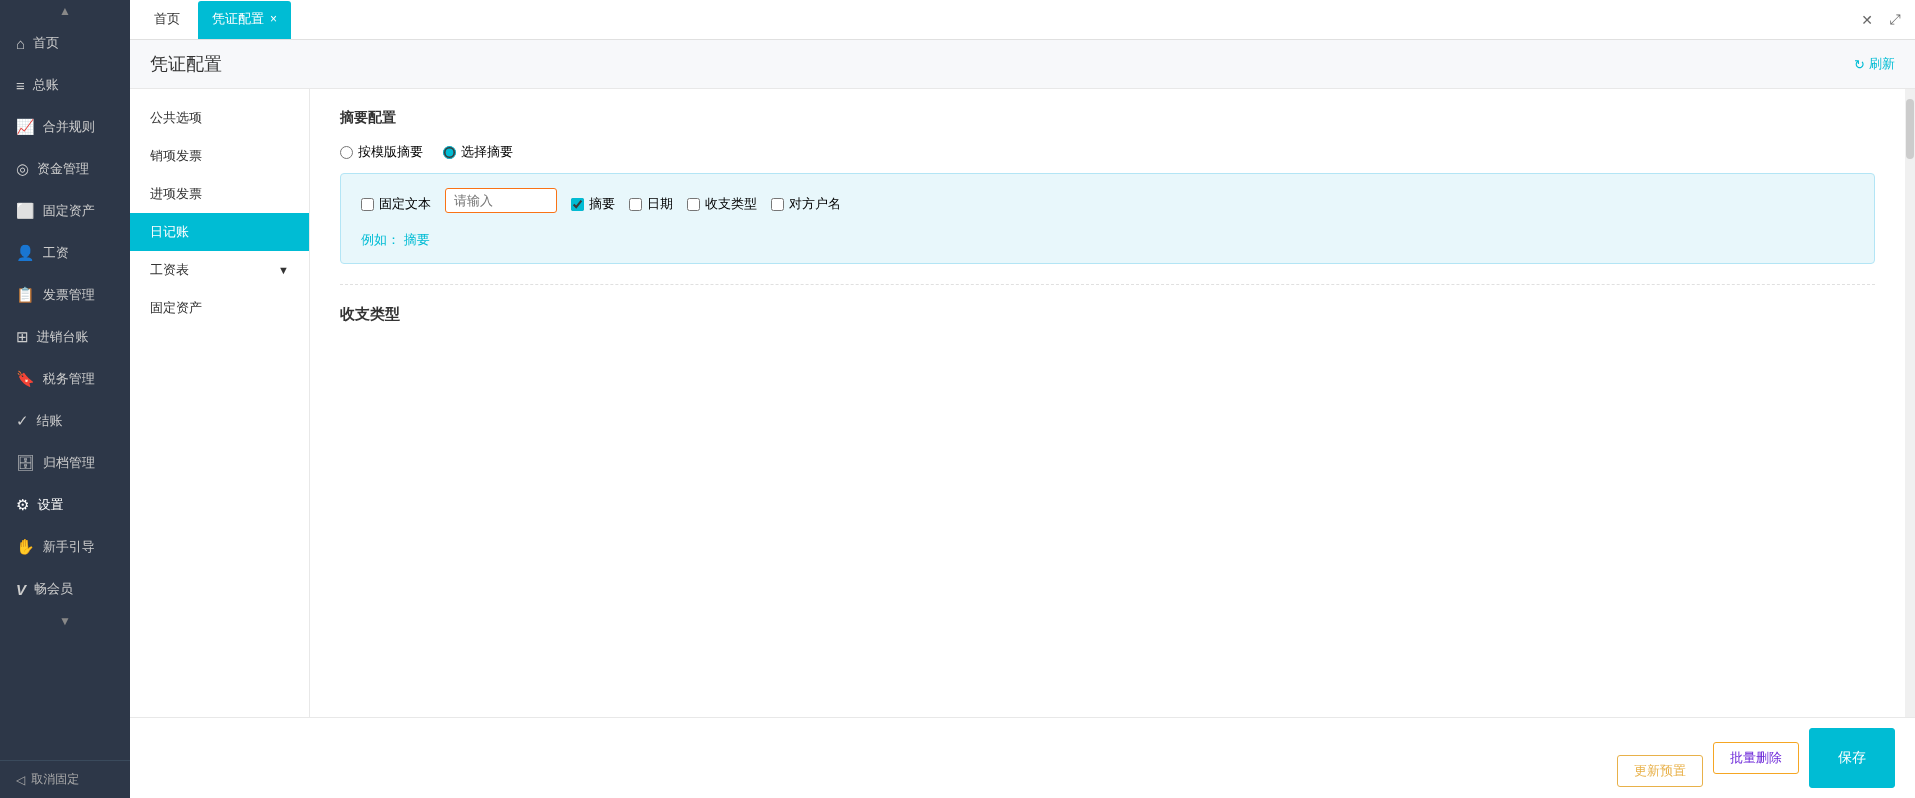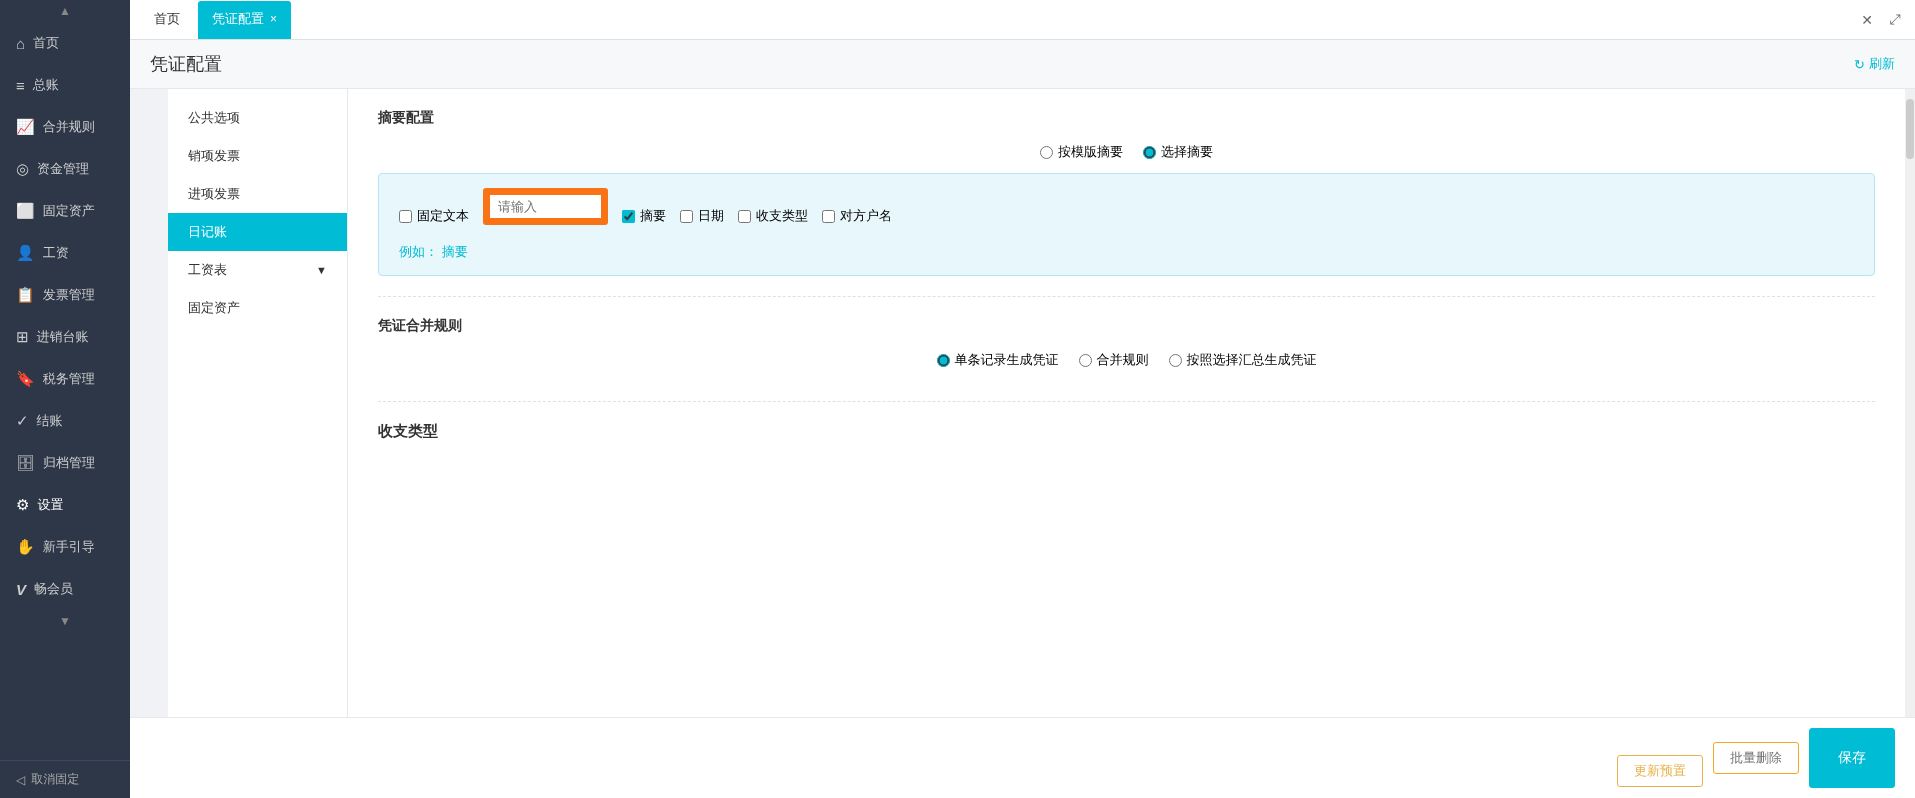--- a/index.html
+++ b/index.html
@@ -131,21 +131,20 @@
       overflow: hidden;
     }
 
     
     .left-nav {
       width: 180px;
       background: #fff;
       border-right: 1px solid #e8e8e8;
       padding: 10px 0;
       flex-shrink: 0;
-      margin-left: 38px;
     }
     .left-nav-item {
       padding: 10px 20px;
       cursor: pointer;
       color: #333;
       font-size: 13px;
       display: flex;
       align-items: center;
       justify-content: space-between;
     }
@@ -178,21 +177,20 @@
       color: #333;
       margin-bottom: 16px;
     }
 
     
     .radio-group {
       display: flex;
       align-items: center;
       gap: 20px;
       margin-bottom: 12px;
-      justify-content: center;
     }
     .radio-item {
       display: flex;
       align-items: center;
       gap: 5px;
       cursor: pointer;
       font-size: 13px;
     }
     .checkbox-item {
       display: flex;
@@ -217,25 +215,25 @@
       flex-wrap: wrap;
     }
     .summary-example {
       margin-top: 18px;
       color: #00bcd4;
       font-size: 13px;
     }
 
     
     .text-input {
-      border: 7px solid #f97316;
+      border: 1px solid #f97316;
       border-radius: 3px;
       padding: 4px 8px;
       font-size: 13px;
-      width: 125px;
+      width: 112px;
       color: #999;
       outline: none;
     }
 
     
     .bottom-bar {
       background: #fff;
       border-top: 1px solid #e8e8e8;
       padding: 10px 20px;
       display: flex;
@@ -252,21 +250,21 @@
     }
     .btn-update {
       background: #fff;
       border-color: #e8b14a;
       color: #e8b14a;
       margin-top: 26px;
     }
     .btn-batch-del {
       background: #fff;
       border-color: #f5a623;
-      color: #737373;
+      color: #6d28d9;
     }
     .btn-save {
       background: #00bcd4;
       color: #fff;
       border-color: #00bcd4;
       padding: 20px 28px;
       font-size: 14px;
     }
 
     
@@ -450,37 +448,20 @@
             </label>
           </div>
           <div class="summary-example">
             <span>例如：</span>
             <span>摘要</span>
           </div>
         </div>
       </div>
 
 
-      <div class="section">
-        <div class="section-title">凭证合并规则</div>
-        <div class="radio-group">
-          <label class="radio-item">
-            <input type="radio" name="merge_rule" checked="" style="">
-            <span>单条记录生成凭证</span>
-          </label>
-          <label class="radio-item">
-            <input type="radio" name="merge_rule" style="">
-            <span>合并规则</span>
-          </label>
-          <label class="radio-item">
-            <input type="radio" name="merge_rule" style="">
-            <span>按照选择汇总生成凭证</span>
-          </label>
-        </div>
-      </div>
 
       <div class="section">
         <div class="section-title section-收支">收支类型</div>
       </div>
 
     </div>
 
     <div class="scroll-track">
       <div class="scroll-thumb"></div>
     </div>

